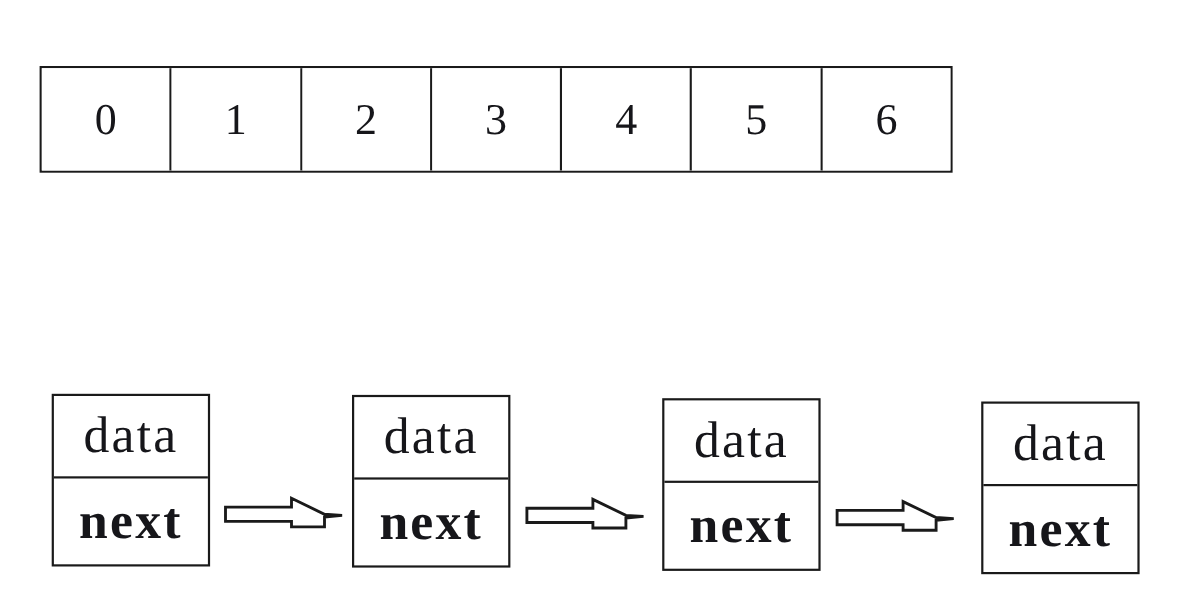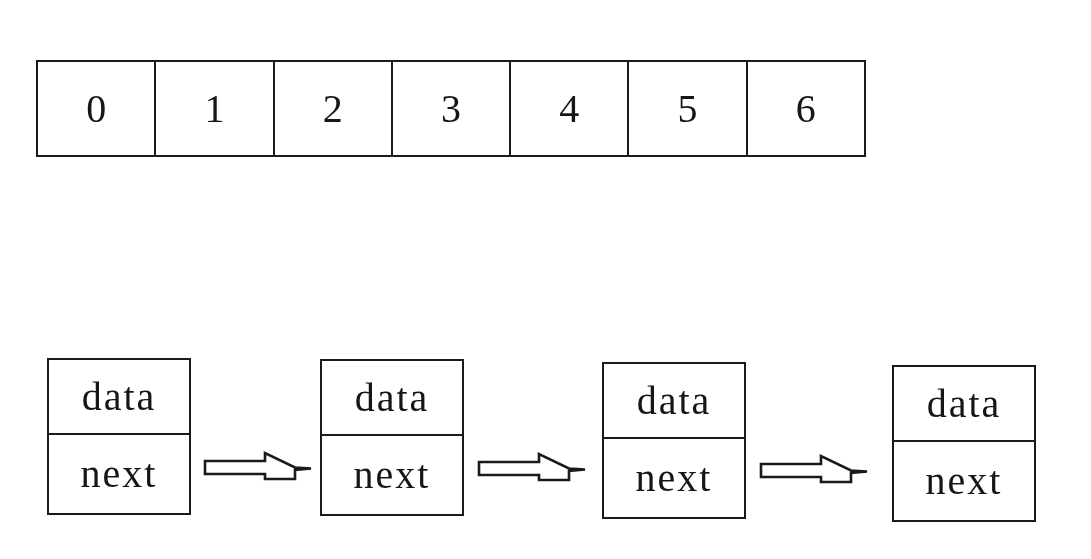--- a/index.html
+++ b/index.html
@@ -84,24 +84,25 @@
     display: flex;
     align-items: center;
     justify-content: center;
   }
   .ll-node-next {
     flex: 1 1 auto;
     display: flex;
     align-items: center;
     justify-content: center;
     box-sizing: border-box;
+    font-weight: bold;
   }
   .ll-field-label {
     font-family: "Liberation Serif", "DejaVu Serif", serif;
-    font-size: 40px;
+    font-size: 47px;
     line-height: 1;
     color: #16161a;
     letter-spacing: 2px;
     user-select: none;
   }
 
   .ll-node-1 { left: 47px;  top: 358px; }
   .ll-node-2 { left: 320px; top: 359px; }
   .ll-node-3 { left: 602px; top: 362px; }
   .ll-node-4 { left: 892px; top: 365px; }

